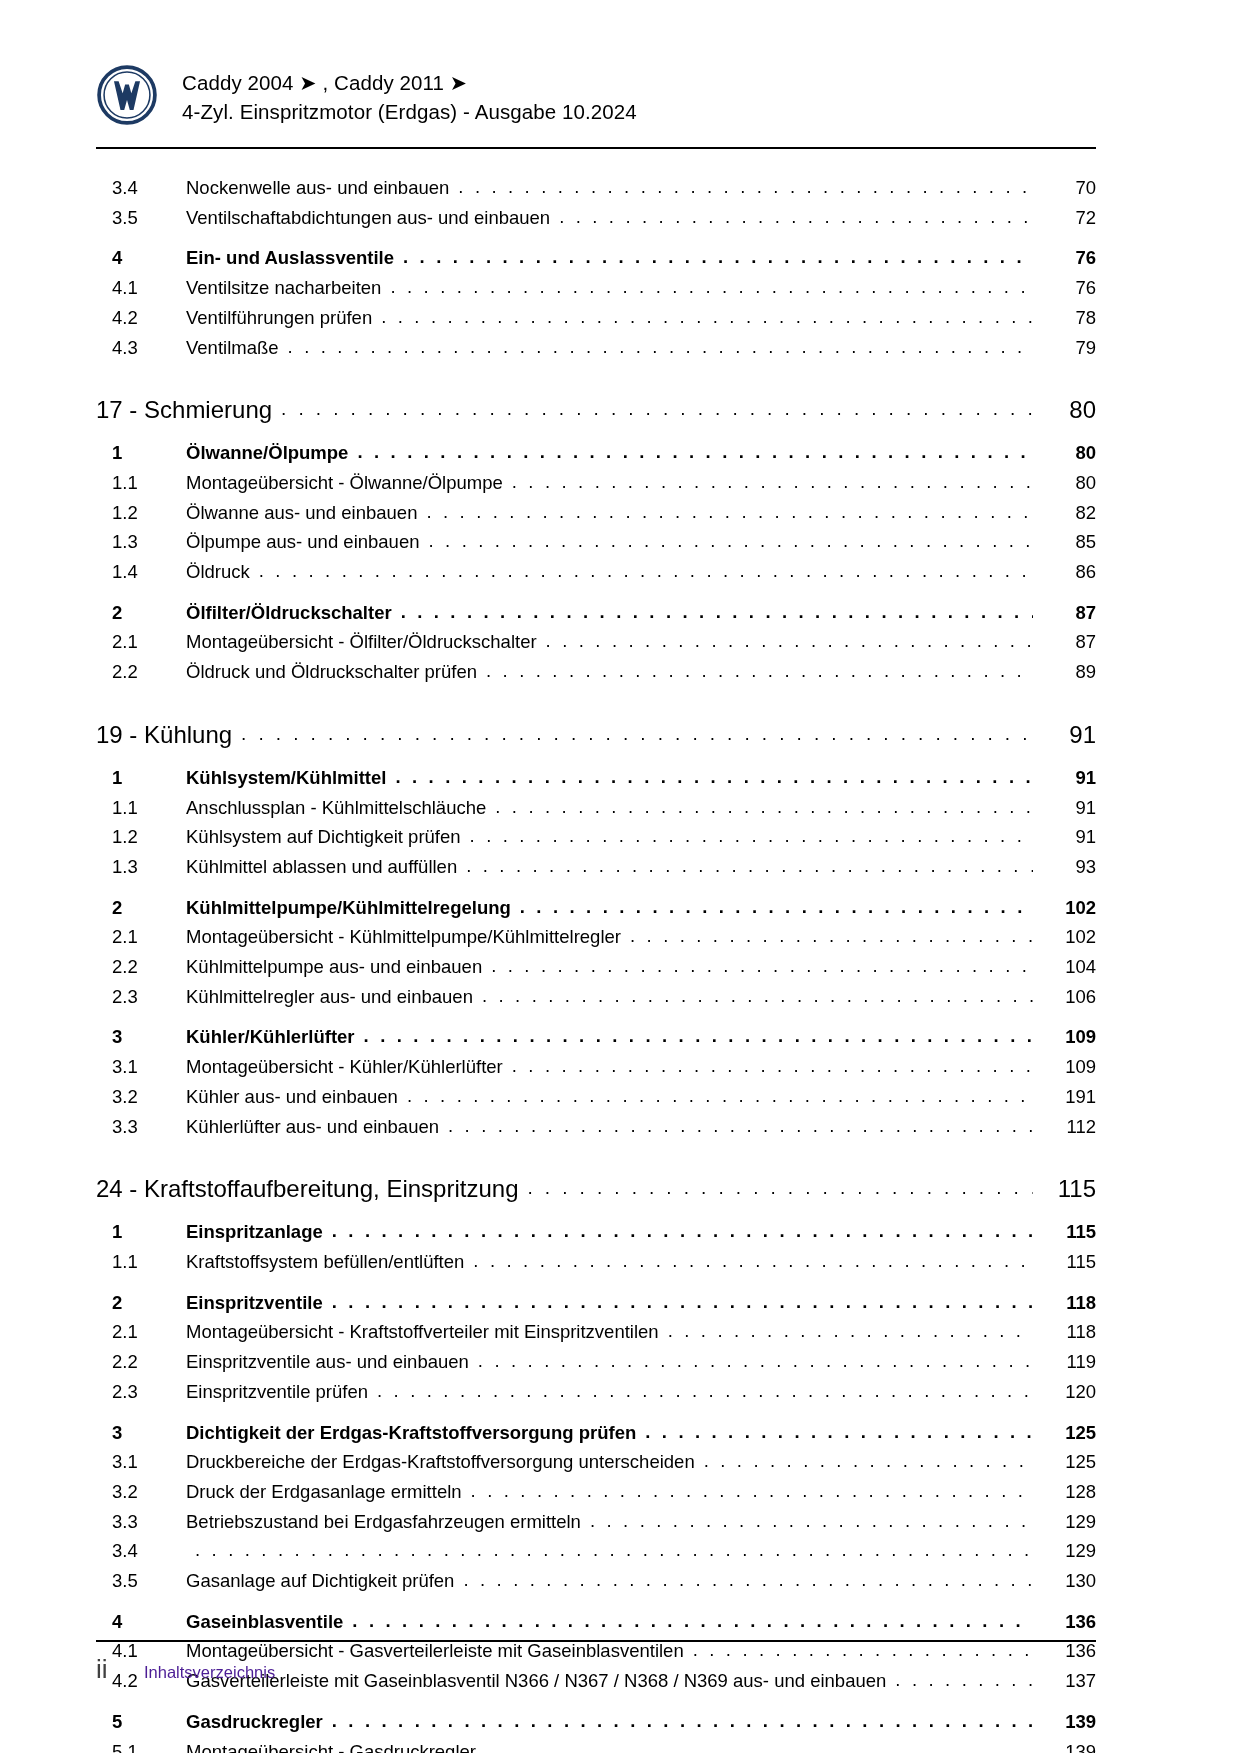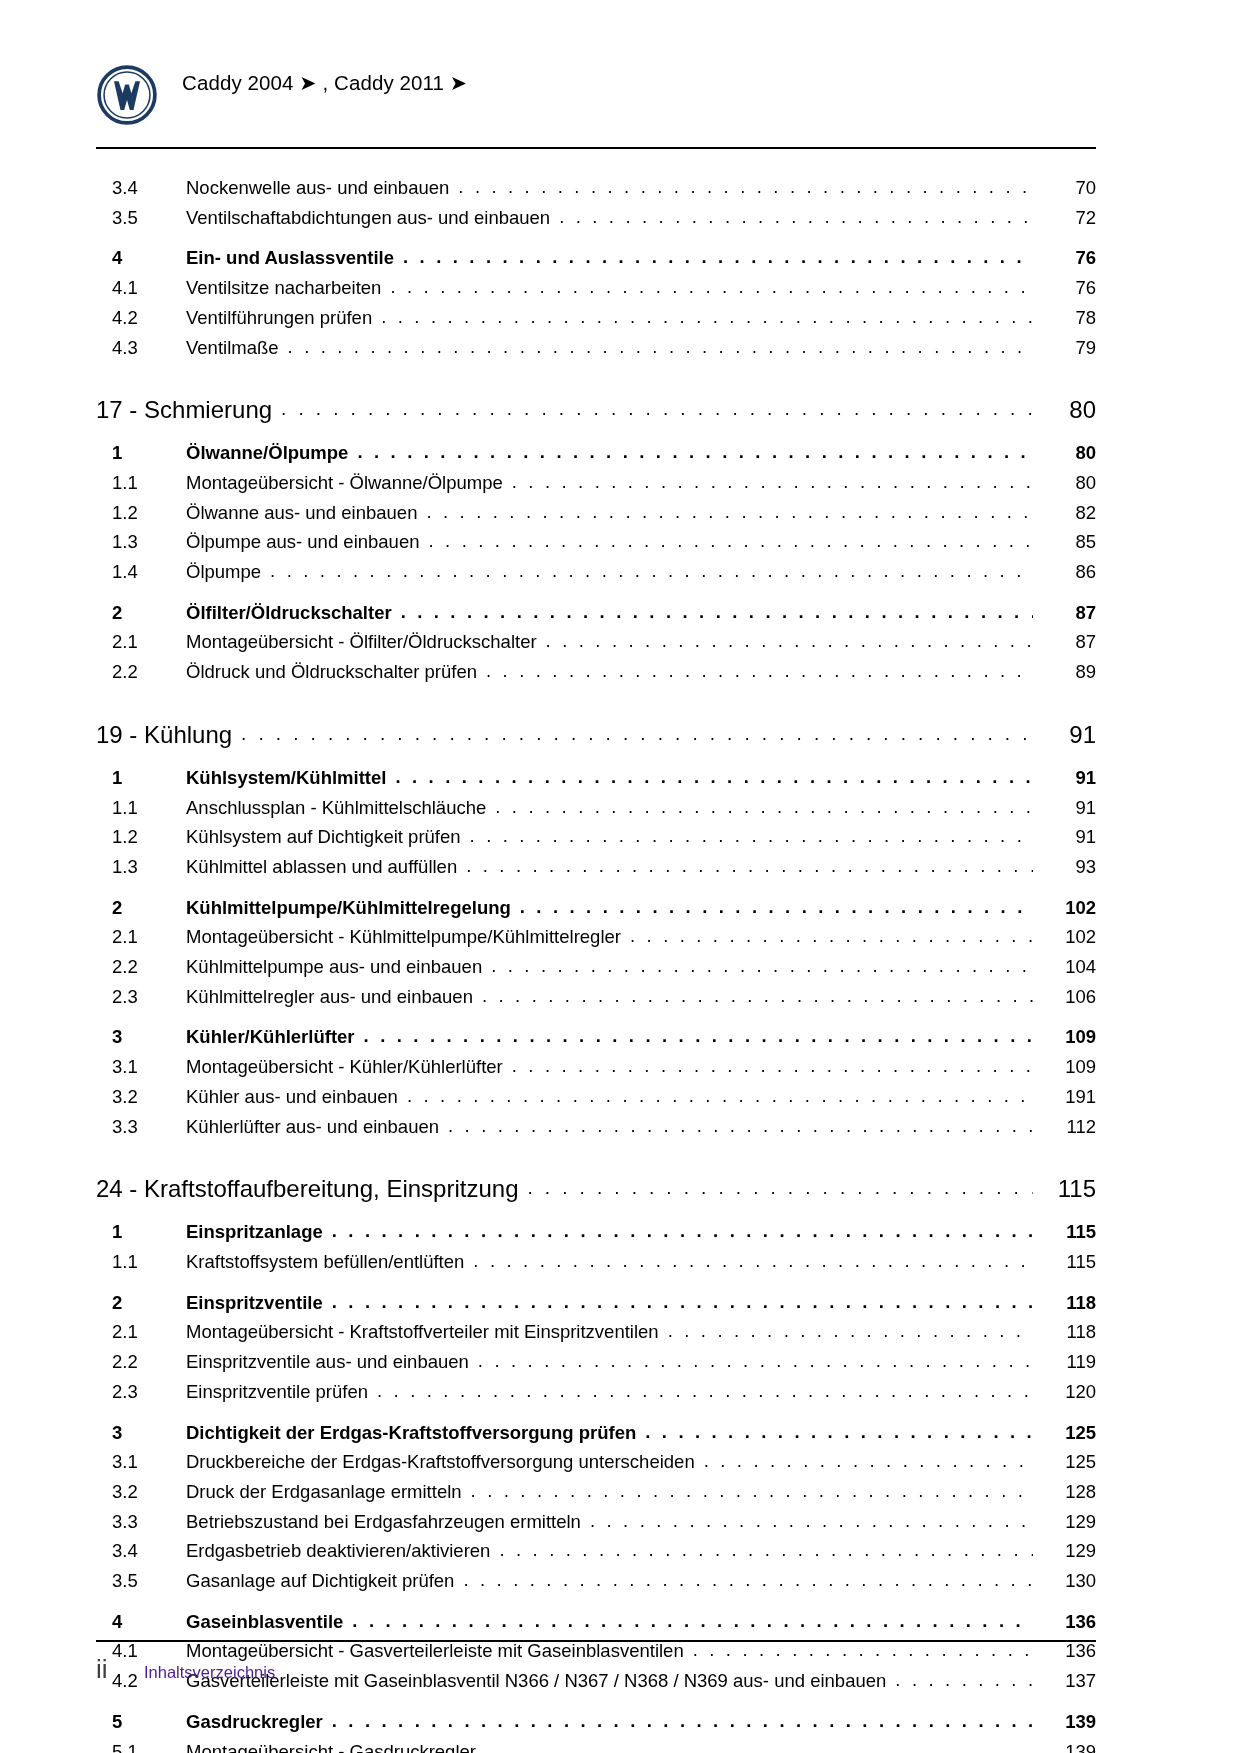--- a/index.html
+++ b/index.html
@@ -165,20 +165,21 @@
     <span class="vw-logo">
       <svg viewBox="0 0 100 100" width="62" height="62" aria-hidden="true">
         <circle cx="50" cy="50" r="45" fill="none" stroke="#1d3a63" stroke-width="6"></circle>
         <circle cx="50" cy="50" r="37" fill="none" stroke="#1d3a63" stroke-width="2.5"></circle>
         <path d="M29 28 L36.5 28 L43 47 L47 33 L53 33 L57 47 L63.5 28 L71 28
                  L60.5 74 L54.5 74 L50 58 L45.5 74 L39.5 74 Z" fill="#1d3a63"></path>
       </svg>
     </span>
     <div class="header-text">
       <div class="header-line">Caddy 2004 ➤ , Caddy 2011 ➤</div>
+      <div class="header-line">4-Zyl. Einspritzmotor (Erdgas) - Ausgabe 10.2024</div>
     </div>
   </div>
   <div class="header-rule"></div>
 
   <div class="toc" id="toc">
       <div class="row sub">
         <span class="num">3.4</span>
         <span class="title">Nockenwelle aus- und einbauen</span>
         <span class="leader">. . . . . . . . . . . . . . . . . . . . . . . . . . . . . . . . . . . . . . . . . . . . . . . . . . . . . . . . . . . . . . . . . . . . . . . . . . . . . . . . . . . . . . . . . . . . . . . . . . . . . . . . . . . . . . . . . . . . . . . . . . . . . . . . . . . .</span>
         <span class="pageno">70</span>
@@ -240,21 +241,21 @@
         <span class="pageno">82</span>
       </div>
       <div class="row sub">
         <span class="num">1.3</span>
         <span class="title">Ölpumpe aus- und einbauen</span>
         <span class="leader">. . . . . . . . . . . . . . . . . . . . . . . . . . . . . . . . . . . . . . . . . . . . . . . . . . . . . . . . . . . . . . . . . . . . . . . . . . . . . . . . . . . . . . . . . . . . . . . . . . . . . . . . . . . . . . . . . . . . . . . . . . . . . . . . . . . .</span>
         <span class="pageno">85</span>
       </div>
       <div class="row sub">
         <span class="num">1.4</span>
-        <span class="title">Ölpumpe</span>
+        <span class="title">Öldruck</span>
         <span class="leader">. . . . . . . . . . . . . . . . . . . . . . . . . . . . . . . . . . . . . . . . . . . . . . . . . . . . . . . . . . . . . . . . . . . . . . . . . . . . . . . . . . . . . . . . . . . . . . . . . . . . . . . . . . . . . . . . . . . . . . . . . . . . . . . . . . . .</span>
         <span class="pageno">86</span>
       </div>
       <div class="gap-sm"></div>
       <div class="row sec">
         <span class="num">2</span>
         <span class="title">Ölfilter/Öldruckschalter</span>
         <span class="leader">. . . . . . . . . . . . . . . . . . . . . . . . . . . . . . . . . . . . . . . . . . . . . . . . . . . . . . . . . . . . . . . . . . . . . . . . . . . . . . . . . . . . . . . . . . . . . . . . . . . . . . . . . . . . . . . . . . . . . . . . . . . . . . . . . . . .</span>
         <span class="pageno">87</span>
       </div>
@@ -415,21 +416,20 @@
         <span class="pageno">128</span>
       </div>
       <div class="row sub">
         <span class="num">3.3</span>
         <span class="title">Betriebszustand bei Erdgasfahrzeugen ermitteln</span>
         <span class="leader">. . . . . . . . . . . . . . . . . . . . . . . . . . . . . . . . . . . . . . . . . . . . . . . . . . . . . . . . . . . . . . . . . . . . . . . . . . . . . . . . . . . . . . . . . . . . . . . . . . . . . . . . . . . . . . . . . . . . . . . . . . . . . . . . . . . .</span>
         <span class="pageno">129</span>
       </div>
       <div class="row sub">
         <span class="num">3.4</span>
-        <span class="title">Erdgasbetrieb deaktivieren/aktivieren</span>
         <span class="leader">. . . . . . . . . . . . . . . . . . . . . . . . . . . . . . . . . . . . . . . . . . . . . . . . . . . . . . . . . . . . . . . . . . . . . . . . . . . . . . . . . . . . . . . . . . . . . . . . . . . . . . . . . . . . . . . . . . . . . . . . . . . . . . . . . . . .</span>
         <span class="pageno">129</span>
       </div>
       <div class="row sub">
         <span class="num">3.5</span>
         <span class="title">Gasanlage auf Dichtigkeit prüfen</span>
         <span class="leader">. . . . . . . . . . . . . . . . . . . . . . . . . . . . . . . . . . . . . . . . . . . . . . . . . . . . . . . . . . . . . . . . . . . . . . . . . . . . . . . . . . . . . . . . . . . . . . . . . . . . . . . . . . . . . . . . . . . . . . . . . . . . . . . . . . . .</span>
         <span class="pageno">130</span>
       </div>
       <div class="gap-sm"></div>

